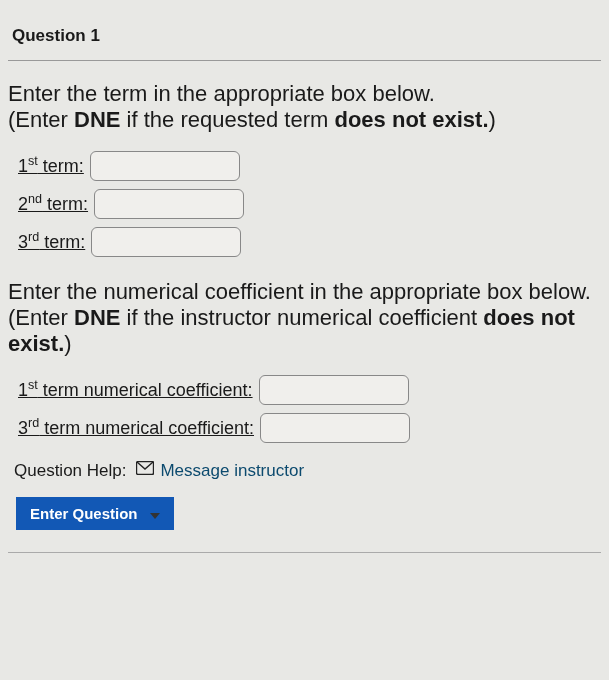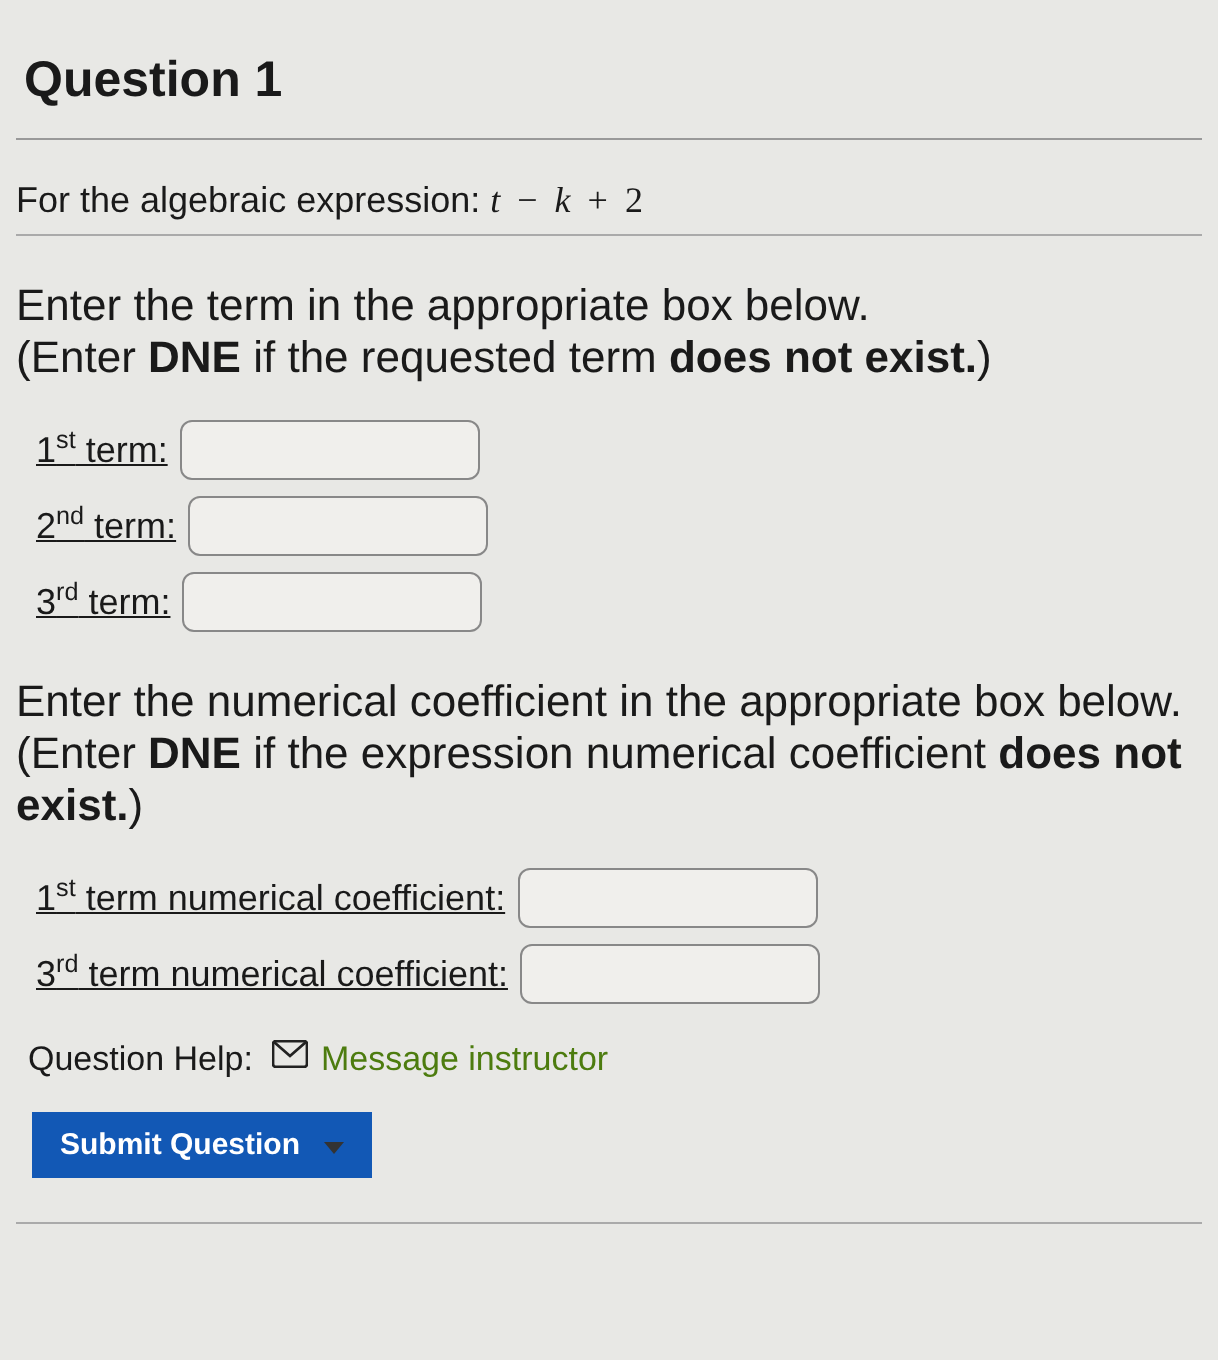--- a/index.html
+++ b/index.html
@@ -9,21 +9,21 @@
     font-family: Arial, Helvetica, sans-serif;
     background: #e8e8e5;
     color: #1a1a1a;
     width: 609px;
   }
   .container {
     padding: 12px 8px 20px 8px;
   }
   .question-header {
     font-weight: bold;
-    font-size: 25px;
+    font-size: 17px;
     padding: 14px 0 14px 4px;
     border-bottom: 1px solid #999;
     margin-bottom: 20px;
   }
   .prompt {
     font-size: 18px;
     padding: 0 0 0 0;
     margin-bottom: 22px;
     border-bottom: 1px solid #aaa;
     padding-bottom: 6px;
@@ -70,21 +70,21 @@
     margin-top: 18px;
     font-size: 17px;
     display: flex;
     padding-left: 6px;
   }
   .mail-icon {
     margin: 0 6px 0 10px;
     display: inline-flex;
   }
   .help-link {
-    color: #4d7c0f;
+    color: #0c4a6e;
     cursor: pointer;
   }
   .submit-btn {
     margin-top: 16px;
     margin-left: 8px;
     background: #1258b5;
     color: #fff;
     border: none;
     padding: 8px 14px;
     font-size: 15px;
@@ -103,30 +103,20 @@
     margin-top: 22px;
   }
   b { font-weight: bold; }
 </style>
 </head>
 <body>
 
 <div class="container">
   <div class="question-header">Question 1</div>
 
-  <div class="prompt">
-    <span>For the algebraic expression: </span>
-    <span class="math">
-      <span>t</span>
-      <span class="math-op">−</span>
-      <span>k</span>
-      <span class="math-op">+</span>
-      <span class="math-num">2</span>
-    </span>
-  </div>
 
   <div class="instruction">
     <span>Enter the term in the appropriate box below.</span><br>
     <span>(Enter </span><b>DNE</b><span> if the requested term </span><b>does not exist.</b><span>)</span>
   </div>
 
   <div class="row">
     <span class="label"><span>1</span><sup>st</sup><span> term:</span></span>
     <input class="term-input" type="text" style="">
   </div>
@@ -134,21 +124,21 @@
     <span class="label"><span>2</span><sup>nd</sup><span> term:</span></span>
     <input class="term-input" type="text" style="">
   </div>
   <div class="row">
     <span class="label"><span>3</span><sup>rd</sup><span> term:</span></span>
     <input class="term-input" type="text" style="">
   </div>
 
   <div class="instruction section2">
     <span>Enter the numerical coefficient in the appropriate box below.</span><br>
-    <span>(Enter </span><b>DNE</b><span> if the expression numerical coefficient </span><b>does not exist.</b><span>)</span>
+    <span>(Enter </span><b>DNE</b><span> if the instructor numerical coefficient </span><b>does not exist.</b><span>)</span>
   </div>
 
   <div class="row coef">
     <span class="label"><span>1</span><sup>st</sup><span> term numerical coefficient:</span></span>
     <input class="term-input" type="text" style="">
   </div>
   <div class="row coef">
     <span class="label"><span>3</span><sup>rd</sup><span> term numerical coefficient:</span></span>
     <input class="term-input" type="text" style="">
   </div>
@@ -158,21 +148,21 @@
     <span class="mail-icon">
       <svg width="18" height="14" viewBox="0 0 18 14">
         <rect x="0.5" y="0.5" width="17" height="13" rx="1.5" fill="none" stroke="#222" stroke-width="1.4"></rect>
         <path d="M1 1 L9 8 L17 1" fill="none" stroke="#222" stroke-width="1.4"></path>
       </svg>
     </span>
     <span class="help-link">Message instructor</span>
   </div>
 
   <button class="submit-btn">
-    <span>Submit Question</span>
+    <span>Enter Question</span>
     <span class="submit-caret">
       <svg width="10" height="6" viewBox="0 0 10 6">
           <path d="M0 0 L5 6 L10 0" fill="#333"></path>
         </svg>
     </span>
   </button>
 
   <hr class="bottom">
 </div>
 

